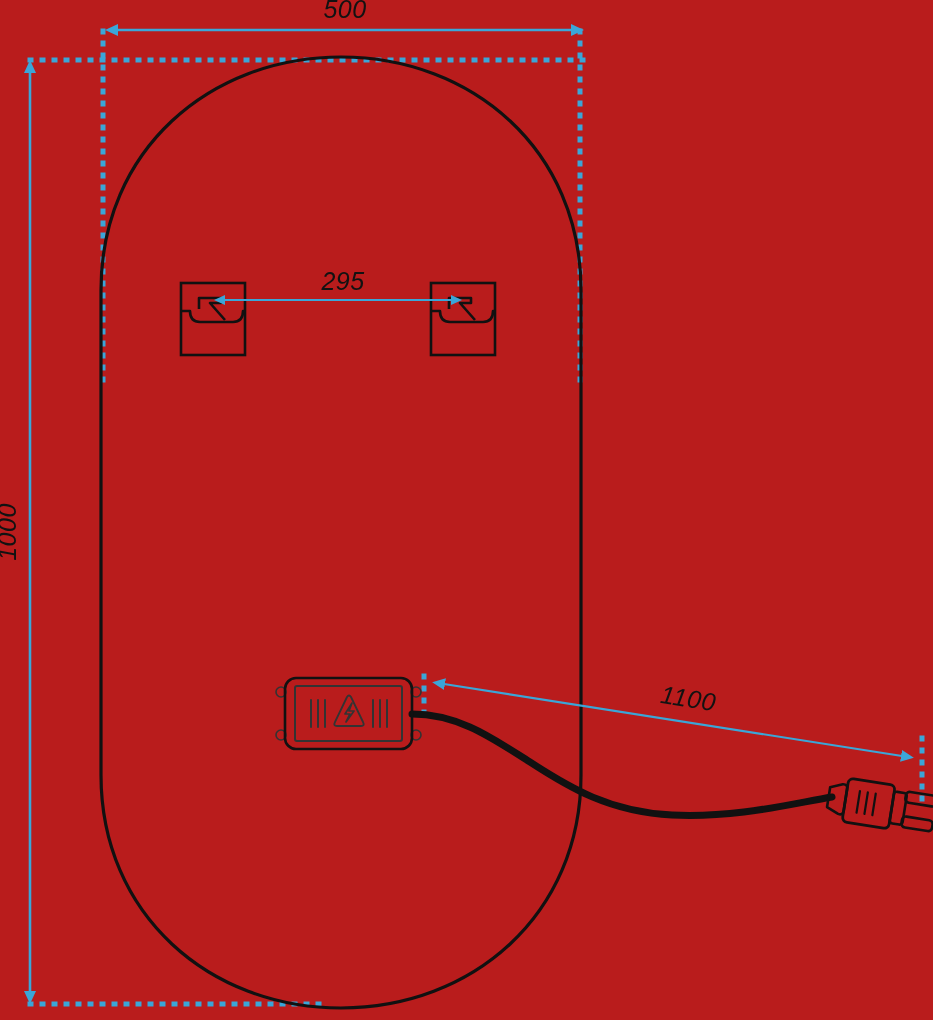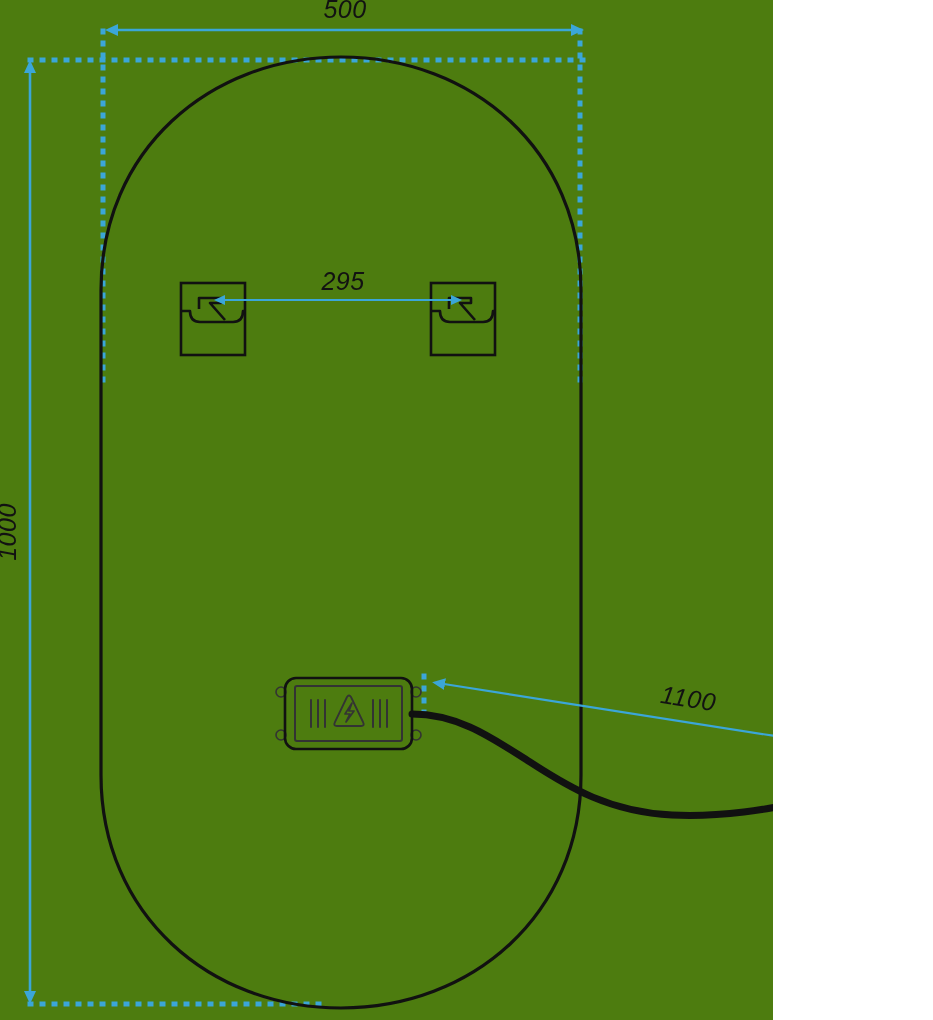--- a/index.html
+++ b/index.html
@@ -5,23 +5,23 @@
   html, body {
     margin: 0;
     padding: 0;
     background: #ffffff;
   }
   body {
     font-family: "Liberation Sans", sans-serif;
   }
   #drawing-root {
     position: relative;
-    width: 773px;
+    width: 933px;
     height: 1020px;
-    background: #4d7c0f;
+    background: #b91c1c;
     overflow: hidden;
   }
   #drawing-svg {
     position: absolute;
     left: 0;
     top: 0;
     width: 933px;
     height: 1020px;
   }
   .dim-text {

